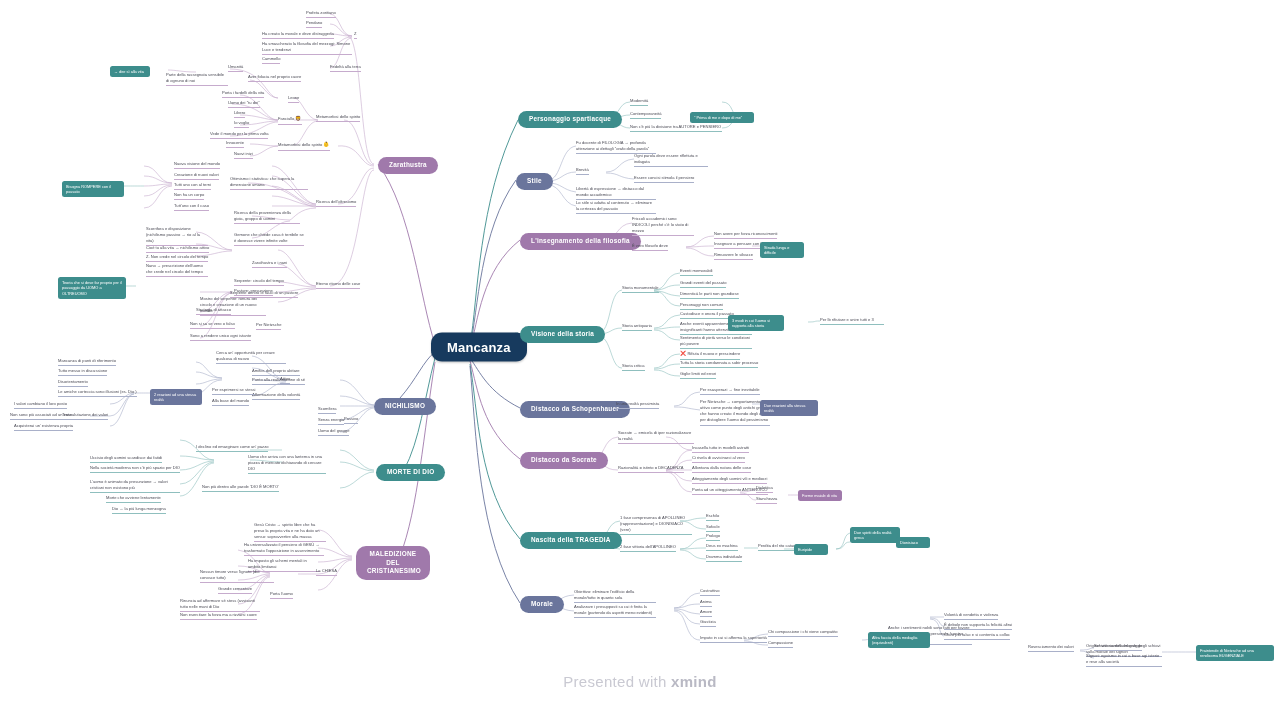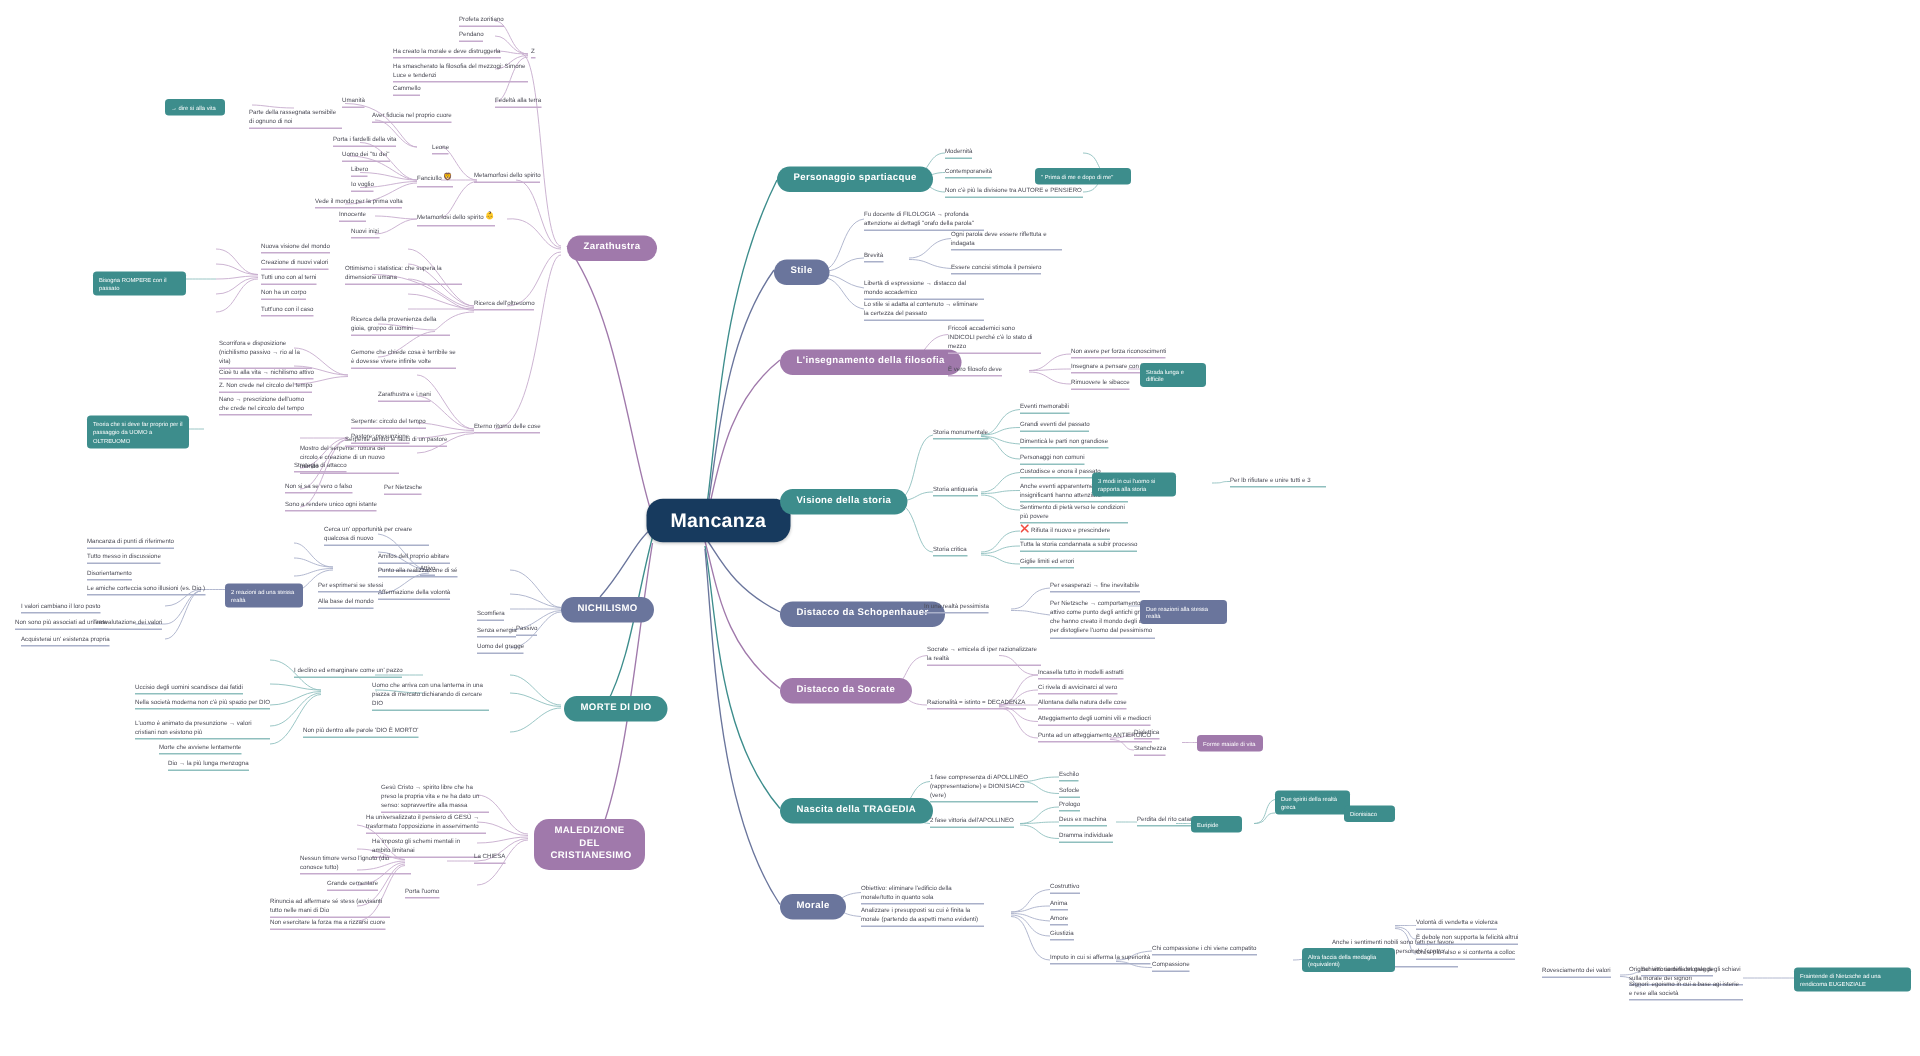--- a/index.html
+++ b/index.html
@@ -478,14 +478,17 @@
   <div class="node sub mauve-u wrap" style="left:254px; top:522px; width:72px;">Gesù Cristo → spirito libre che ha preso la propria vita e ne ha dato un senso: sopravvertire alla massa</div>
   <div class="node sub mauve-u wrap" style="left:244px; top:542px; width:80px;">Ha universalizzato il pensiero di GESÙ → trasformato l'opposizione in asservimento</div>
   <div class="node sub mauve-u wrap" style="left:248px; top:558px; width:72px;">Ha imposto gli schemi mentali in ambito limitanai</div>
   <div class="node sub mauve-u wrap" style="left:200px; top:569px; width:74px;">Nessun timore verso l'ignoto (dio conosce tutto)</div>
   <div class="node sub mauve-u" style="left:218px; top:586px;">Grande cementare</div>
   <div class="node sub mauve-u wrap" style="left:180px; top:598px; width:80px;">Rinuncia ad affermare sé stess (avvisanti tutto nelle mani di Dio</div>
   <div class="node sub mauve-u" style="left:180px; top:612px;">Non esercitare la forza ma a rizzarsi cuore</div>
   <div class="node sub mauve-u" style="left:316px; top:568px;">La CHIESA</div>
   <div class="node sub mauve-u" style="left:270px; top:591px;">Porta l'uomo</div>
 
+  <div class="footer">
+    <span>Presented with </span><b>xmind</b>
+  </div>
 
 </div>
 
 </body></html>

